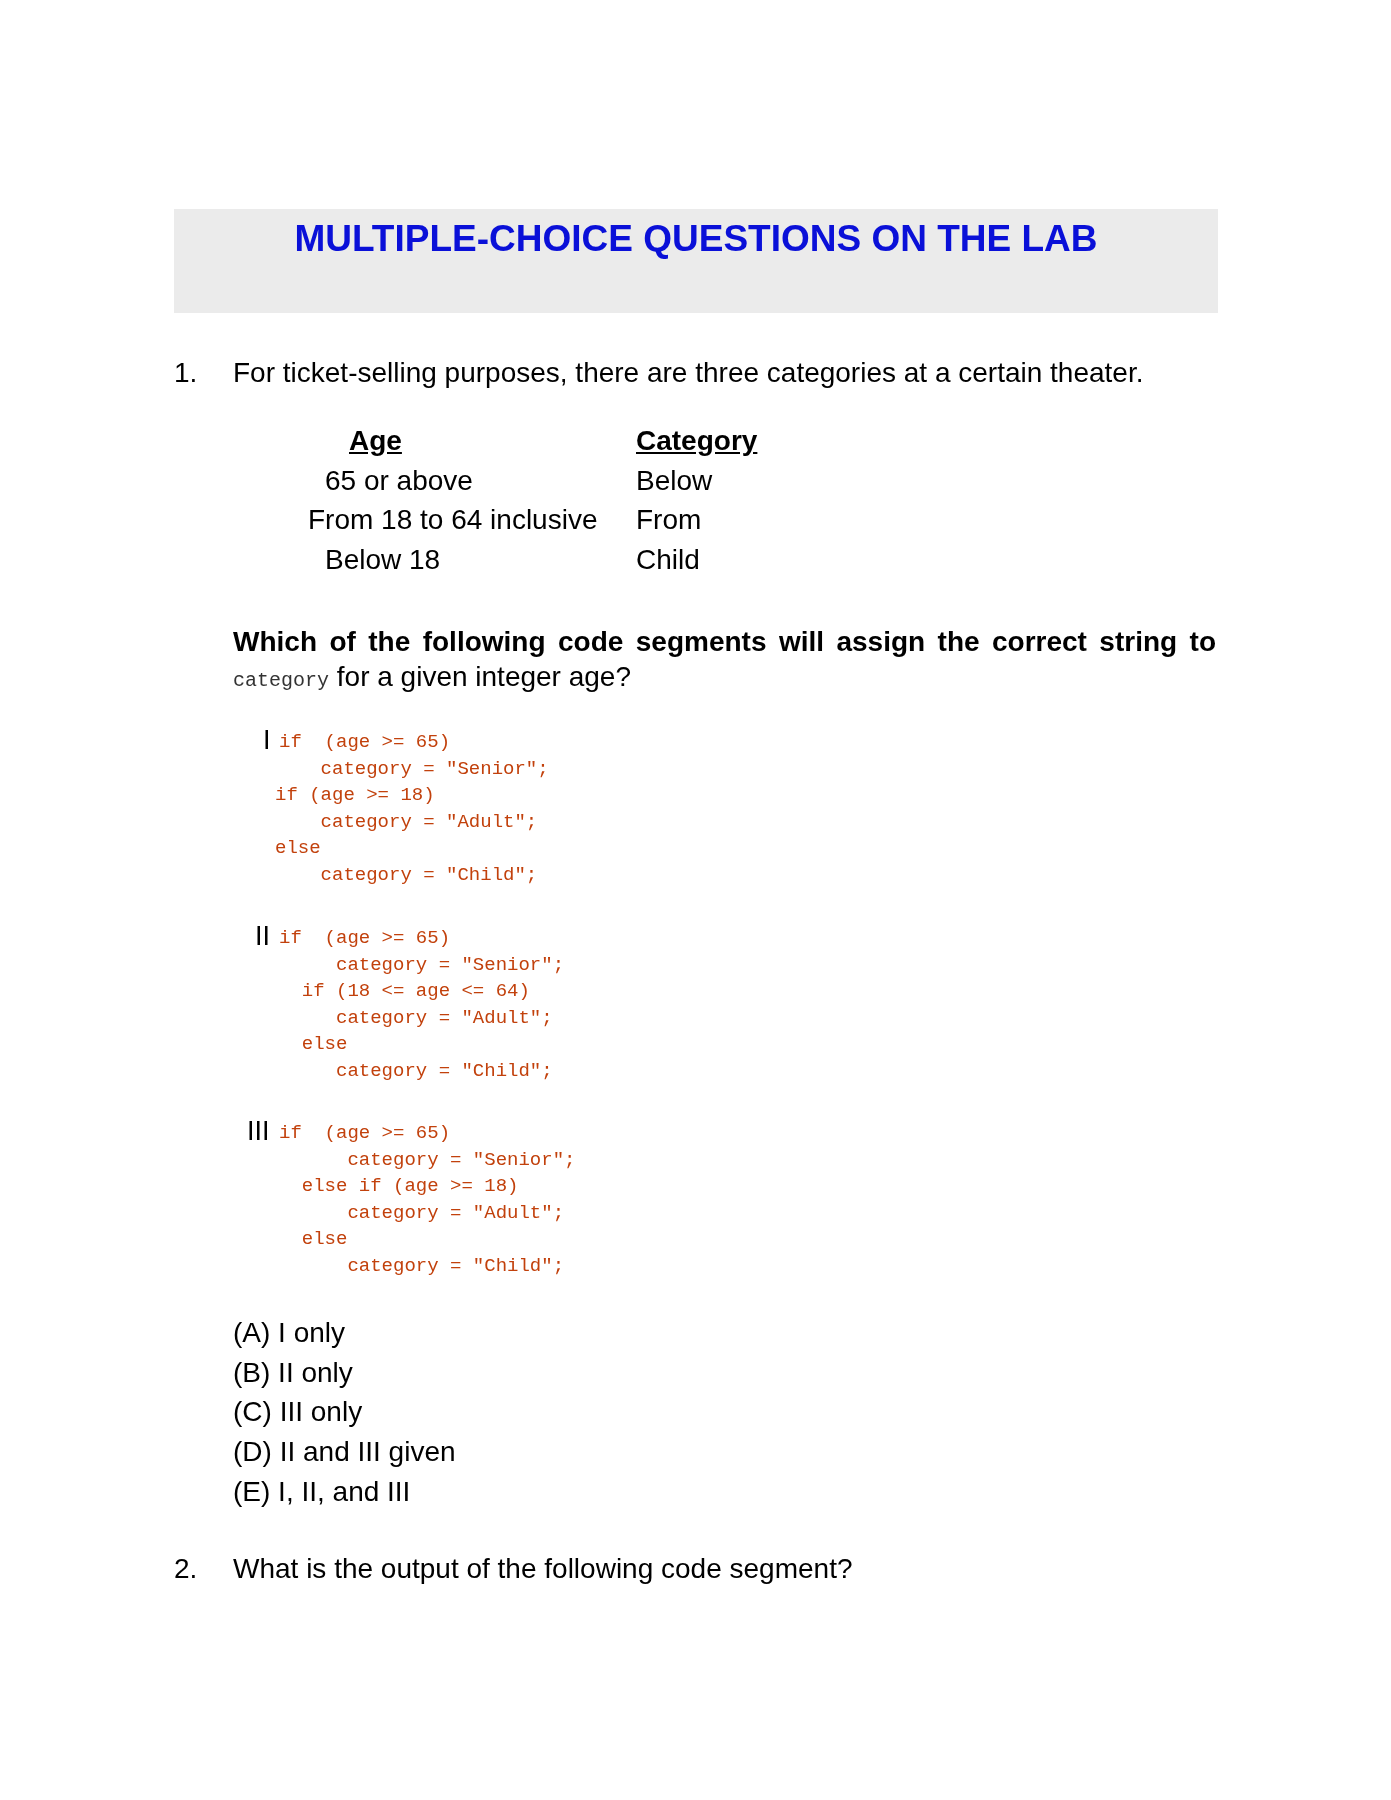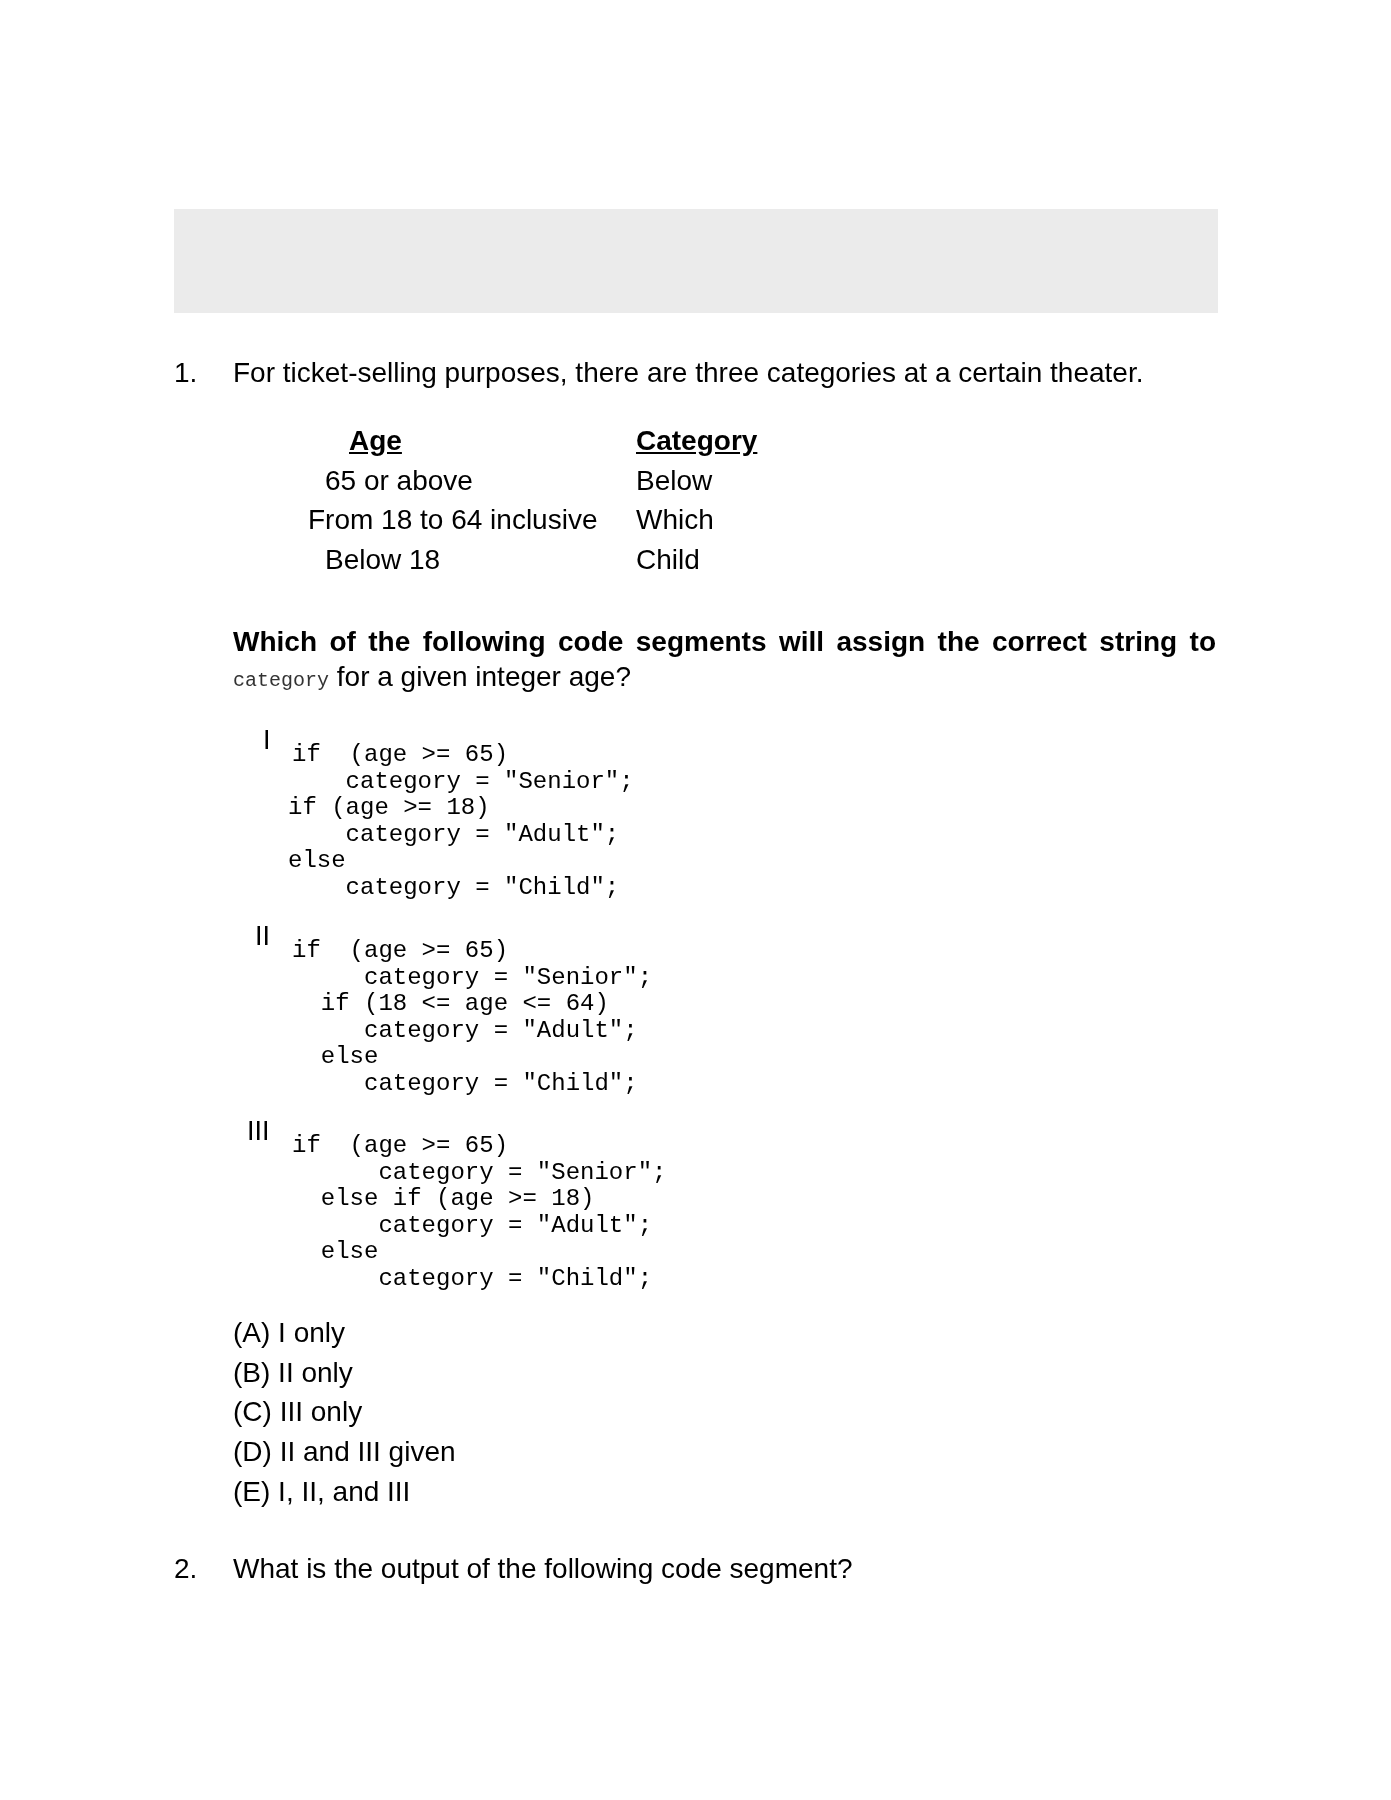--- a/index.html
+++ b/index.html
@@ -8,42 +8,43 @@
   .abs { position:absolute; white-space:pre; }
   .title-box { position:absolute; left:174px; top:209px; width:1044px; height:104px;
                background:#ebebeb; }
   .title-line { position:absolute; left:0; width:100%; text-align:center;
                 font-weight:bold; font-size:37px; color:#0a10d8; line-height:42px; }
   .body-text { font-size:28px; line-height:34px; }
   .ul { text-decoration:underline;font-weight:bold; }
   .justify { position:absolute; left:233px; width:983px; font-size:28px; line-height:34px;
              text-align:justify; text-align-last:justify; white-space:normal;font-weight:bold; }
   .mono-inline { font-family:"Liberation Mono", monospace; font-size:20px; color:#333; }
-  .code { font-family:"Liberation Mono", monospace; font-size:24px; line-height:26.6px;
-          color:#000000; position:absolute; white-space:pre; margin:13px; }
+  .code { font-family:"Liberation Mono", monospace; font-size:19px; line-height:26.6px;
+          color:#c2410c; position:absolute; white-space:pre; margin:0; }
   .roman { font-family:"Liberation Sans", sans-serif; font-size:27px; position:absolute; }
 </style>
 </head>
 <body>
 
 <div class="title-box">
+  <div class="title-line" style="top:9px">MULTIPLE-CHOICE QUESTIONS ON THE LAB</div>
 </div>
 
 <div class="abs body-text" style="left:174px; top:356px">1.</div>
 <div class="abs body-text" style="left:233px; top:356px">For ticket-selling purposes, there are three categories at a certain theater.</div>
 
 <div>
   <div class="abs body-text ul" style="left:349px; top:424px">Age</div>
   <div class="abs body-text ul" style="left:636px; top:424px">Category</div>
 
   <div class="abs body-text" style="left:325px; top:464px">65 or above</div>
   <div class="abs body-text" style="left:636px; top:464px">Below</div>
 
   <div class="abs body-text" style="left:308px; top:503px">From 18 to 64 inclusive</div>
-  <div class="abs body-text" style="left:636px; top:503px">Which</div>
+  <div class="abs body-text" style="left:636px; top:503px">From</div>
 
   <div class="abs body-text" style="left:325px; top:543px">Below 18</div>
   <div class="abs body-text" style="left:636px; top:543px">Child</div>
 </div>
 
 <div class="justify" style="top:625px">Which of the following code segments will assign the correct string to</div>
 <div class="abs body-text" style="left:233px; top:660px"><span class="mono-inline">category</span><span> for a given integer age?</span></div>
 
 <div>
   <div class="roman" style="left:263px; top:725px">I</div>

